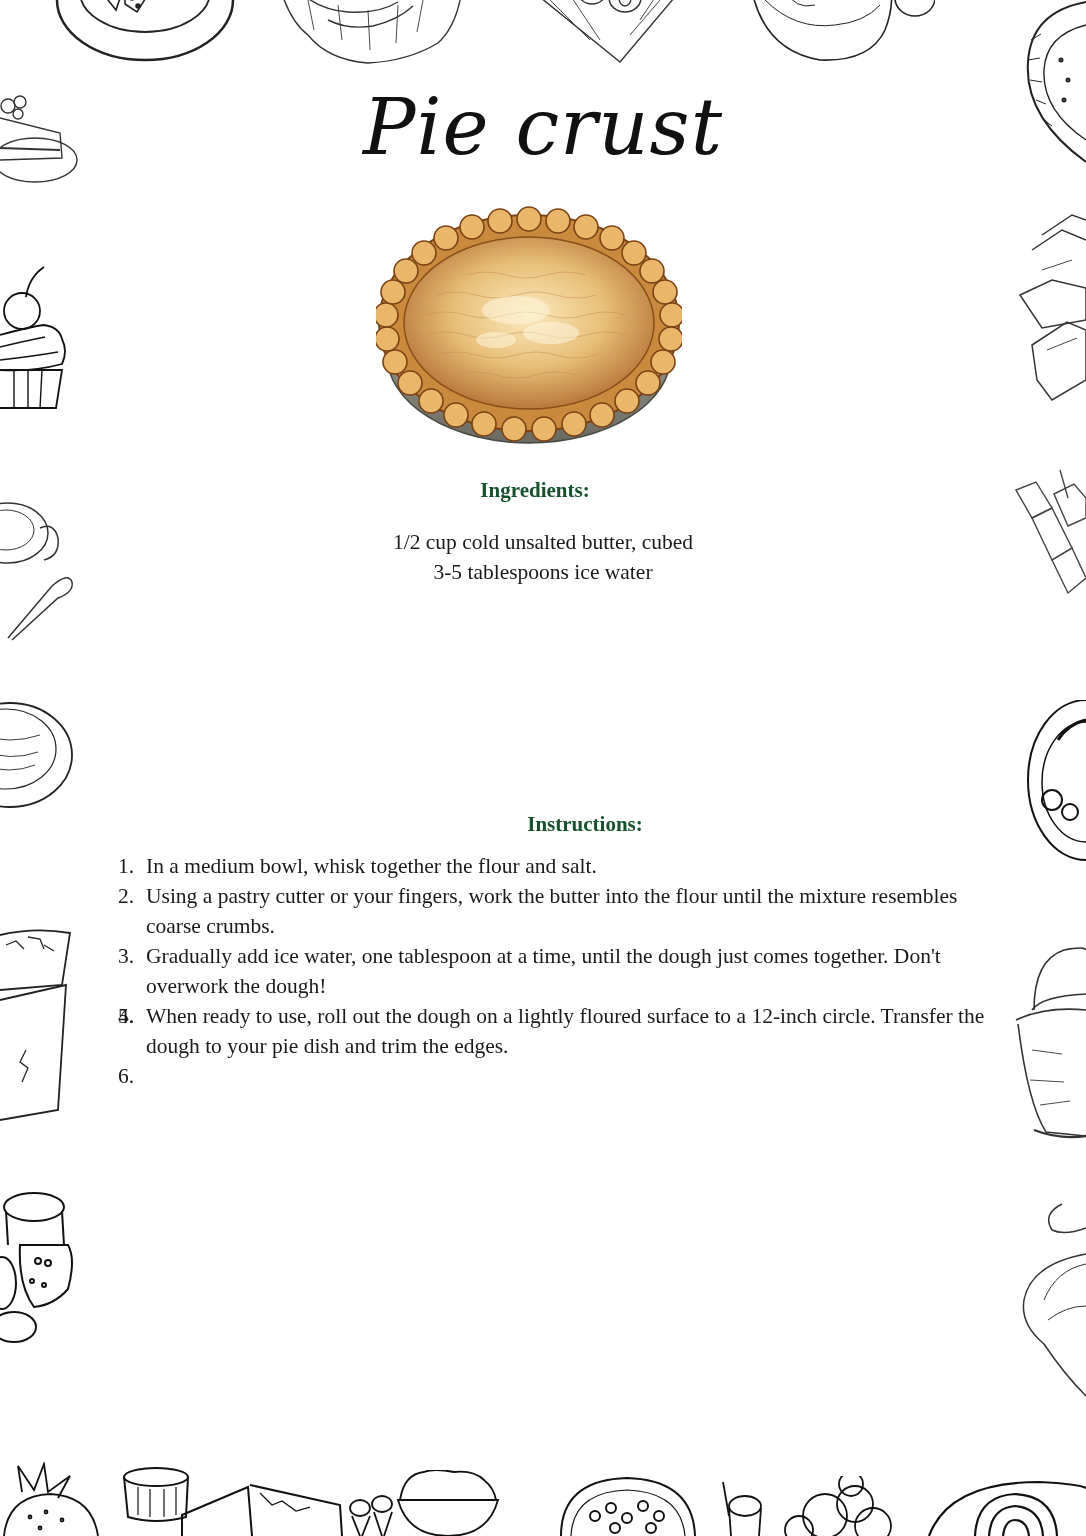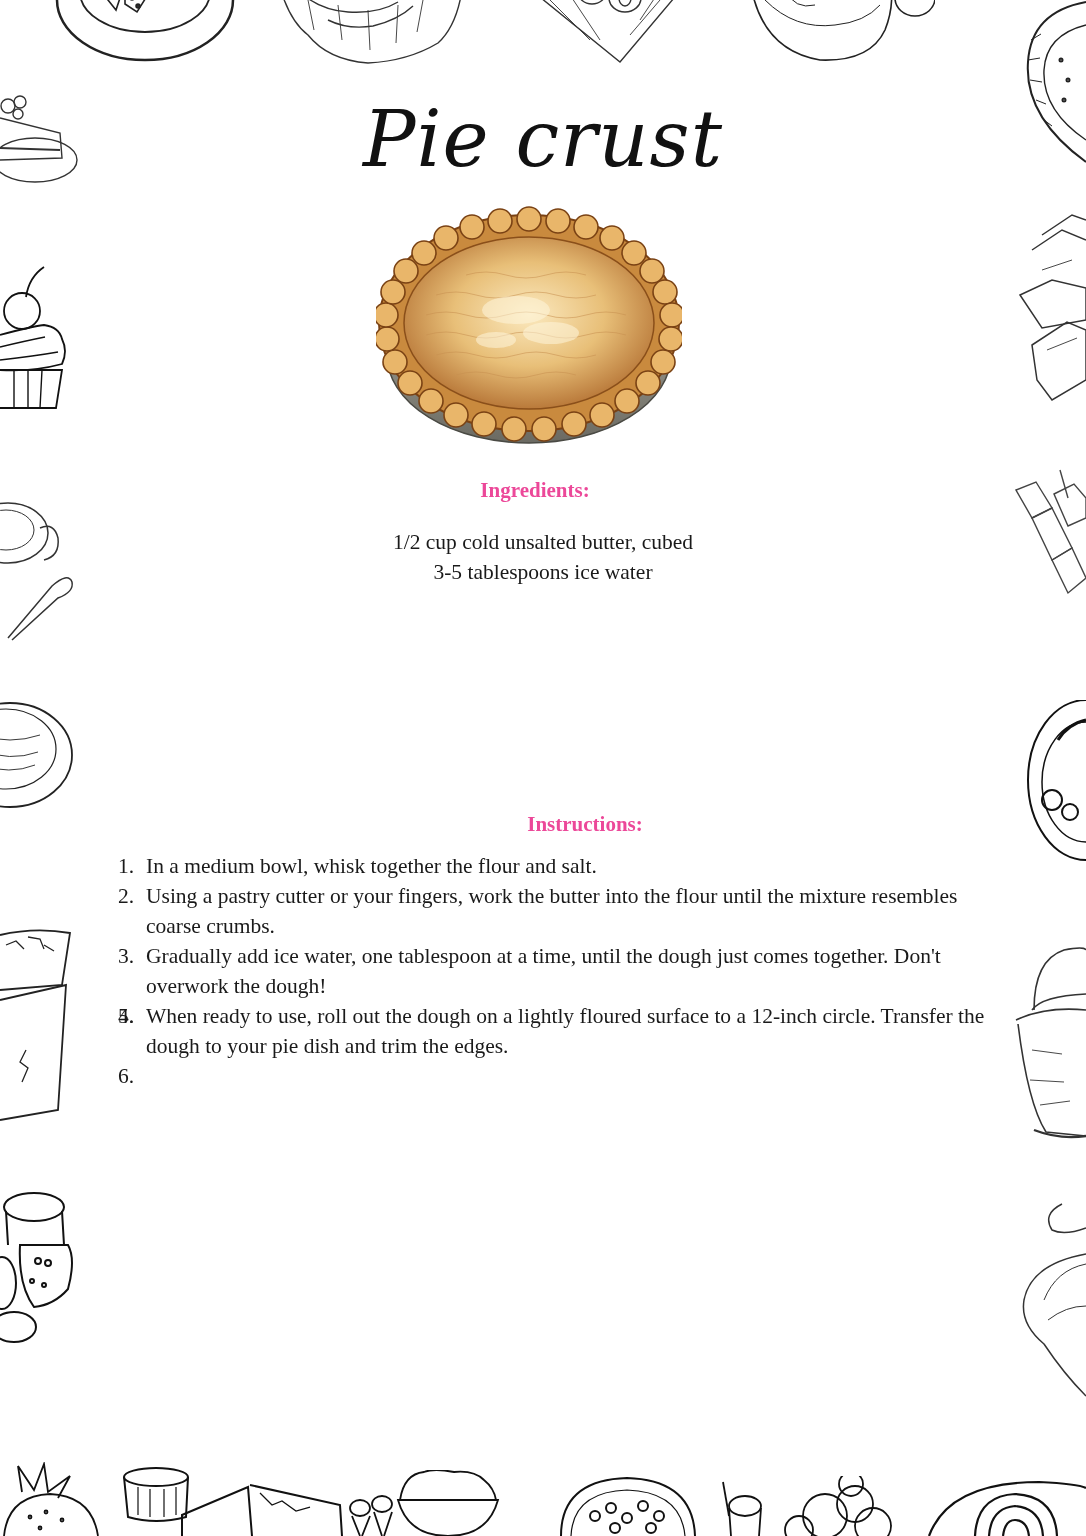--- a/index.html
+++ b/index.html
@@ -7,21 +7,21 @@
   .deco { position: absolute; }
   .deco svg { display: block; }
   .title {
     position: absolute; left: 0; right: 0; top: 78px; text-align: center;
     font-family: "DejaVu Serif", serif; font-style: italic; font-size: 78px;
     font-weight: normal; letter-spacing: 1px; color: #111;
   }
   .pie { position: absolute; left: 376px; top: 205px; width: 306px; height: 244px; }
   .section-heading {
     position: absolute; left: 0; right: 16px; text-align: center;
-    font-family: "Liberation Serif", serif; font-weight: bold; font-size: 21px; color: #ec4899;
+    font-family: "Liberation Serif", serif; font-weight: bold; font-size: 21px; color: #14532d;
   }
   .ingredients {
     position: absolute; left: 0; right: 0; top: 527px; text-align: center;
     font-family: "Liberation Serif", serif; font-size: 21.5px; line-height: 30px; color: #1a1a1a;
     list-style: none; margin: 0; padding: 0;
   }
   .instructions {
     position: absolute; left: 118px; top: 851px; width: 870px;
     font-family: "Liberation Serif", serif; font-size: 21.5px; line-height: 30px; color: #1a1a1a;
     margin: 0; padding: 0; list-style: none;
@@ -234,21 +234,21 @@
 </div>
 <div class="deco" style="left:925px;top:1480px;">
   <svg width="161" height="56" viewBox="0 0 161 56" fill="none" stroke="#111" stroke-width="2.2">
     <path d="M4 56 q20 -54 110 -54 q40 2 47 6"></path>
     <path d="M50 56 q2 -40 40 -42 q40 2 42 42"></path>
     <path d="M64 56 q2 -28 26 -30 q26 2 28 30"></path>
     <path d="M78 56 q2 -16 12 -16 q12 0 14 16"></path>
   </svg>
 </div>
 
-<h1 class="title" style="margin:16px;">Pie crust</h1>
+<h1 class="title" style="margin:4px;">Pie crust</h1>
 
 <div class="pie">
   <svg width="306" height="244" viewBox="0 0 306 244">
     <defs>
       <radialGradient id="fill" cx="50%" cy="45%" r="55%">
         <stop offset="0%" stop-color="#fbe9bf"></stop>
         <stop offset="55%" stop-color="#e8bf78"></stop>
         <stop offset="100%" stop-color="#b9793a"></stop>
       </radialGradient>
       <linearGradient id="dish" x1="0" y1="0" x2="0" y2="1">

